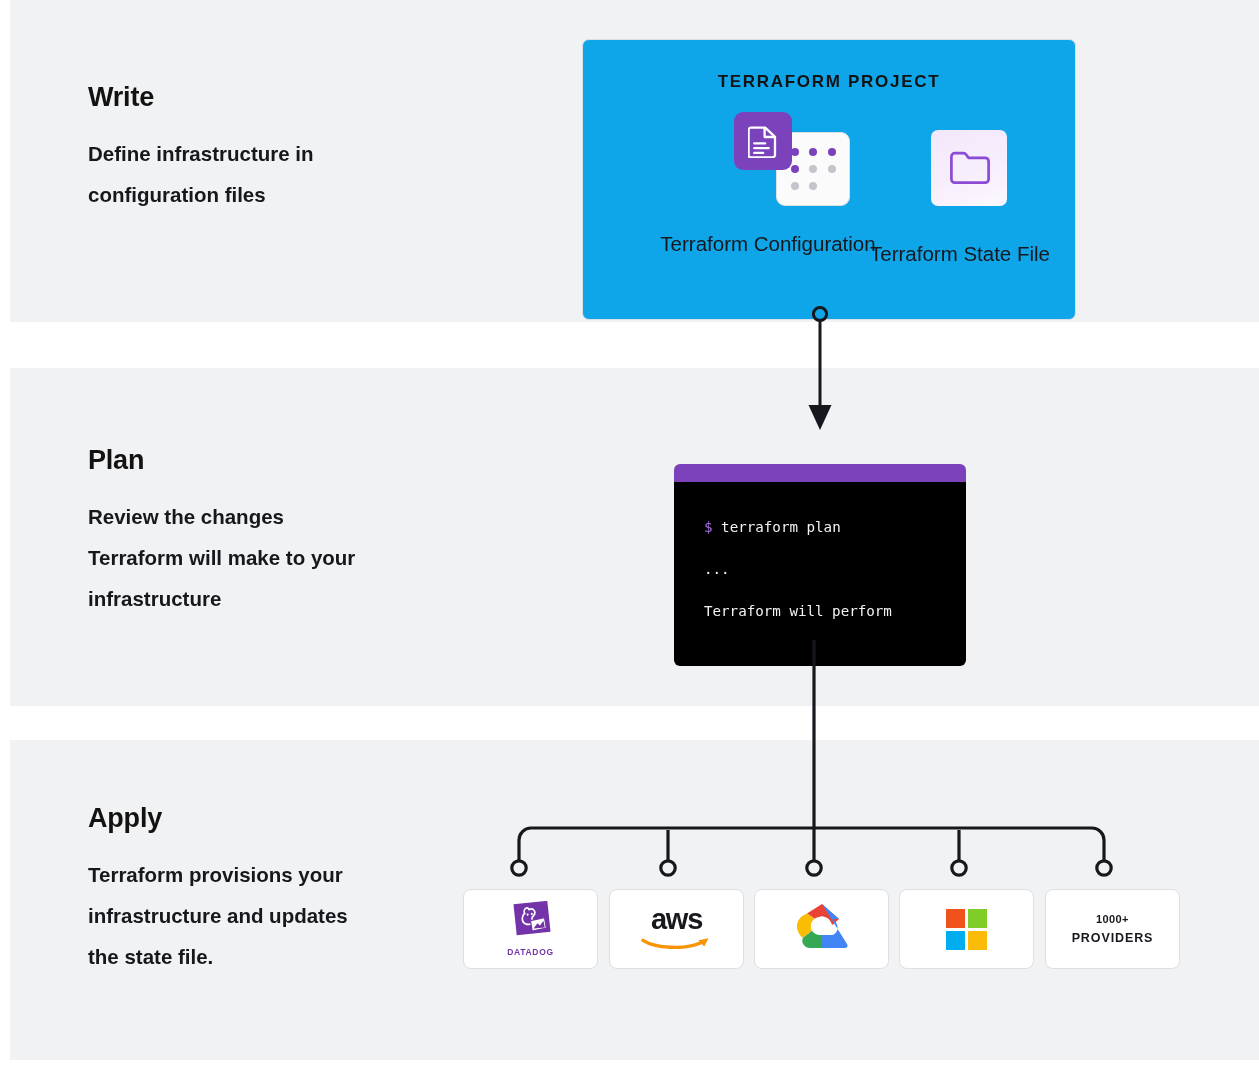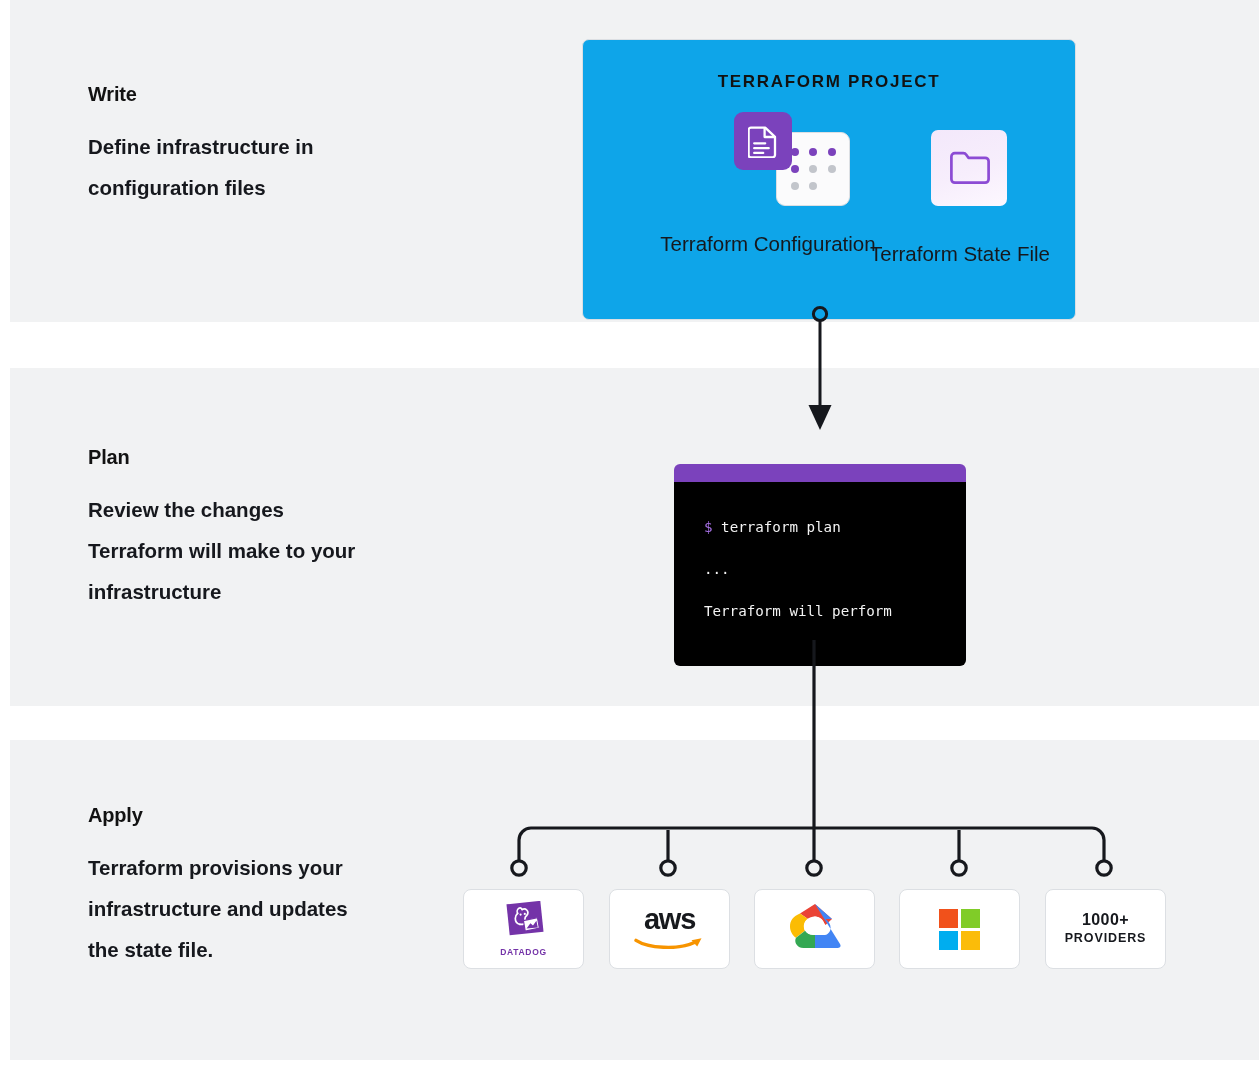--- a/index.html
+++ b/index.html
@@ -22,21 +22,21 @@
     right: 0;
     background: #f1f2f3;
   }
   #band-write { top: 0px;   height: 322px; }
   #band-plan  { top: 368px; height: 338px; }
   #band-apply { top: 740px; height: 320px; }
 
   
   .step-text { position: absolute; left: 88px; }
   .step-title {
-    font-size: 20px;
+    font-size: 27px;
     font-weight: 700;
     color: #121212;
     letter-spacing: -0.2px;
     margin: 0 0 22px 0;
     line-height: 1;
   }
   .step-desc {
     font-size: 20.5px;
     color: #16181d;
     line-height: 41px;
@@ -185,21 +185,21 @@
     left: 455px;
     top: 640px;
     width: 720px;
     height: 240px;
   }
 
   
   .provider-card {
     position: absolute;
     top: 889px;
-    width: 121px;
+    width: 135px;
     height: 80px;
     background: #ffffff;
     border: 1px solid #dcdfe3;
     border-radius: 8px;
     box-sizing: border-box;
     display: flex;
     align-items: center;
     justify-content: center;
   }
   #provider-datadog   { left: 463px; }
@@ -209,21 +209,21 @@
   #provider-more      { left: 1045px; }
 
   .providers-more-text {
     text-align: center;
     color: #16181d;
     font-size: 12.5px;
     font-weight: 700;
     line-height: 19px;
     letter-spacing: 0.9px;
   }
-  .providers-more-text .count { letter-spacing: 0.4px; font-size: 16px; }
+  .providers-more-text .count { letter-spacing: 0.4px; font-size: 11px; }
 
   .aws-wrap { text-align: center; width: 80px; }
   .aws-word {
     font-family: "Liberation Sans", sans-serif;
     font-size: 29px;
     font-weight: 700;
     color: #17191d;
     line-height: 26px;
     letter-spacing: -1.2px;
   }

